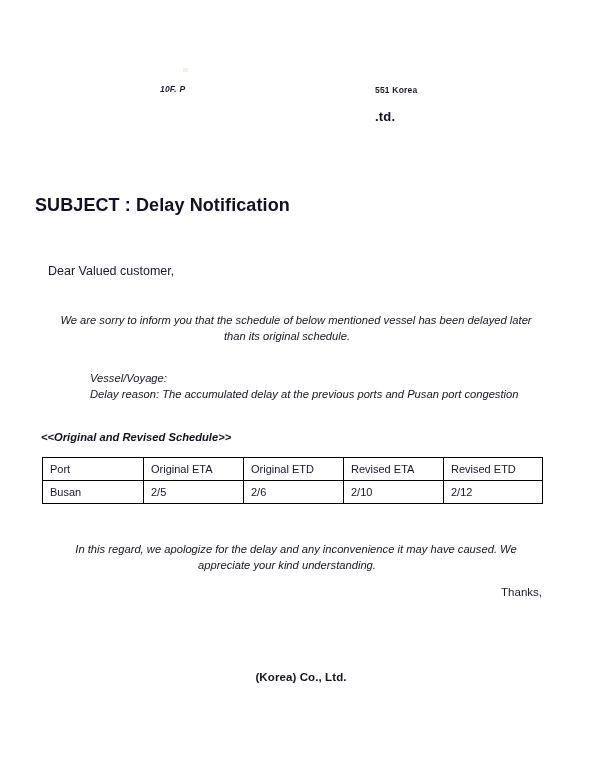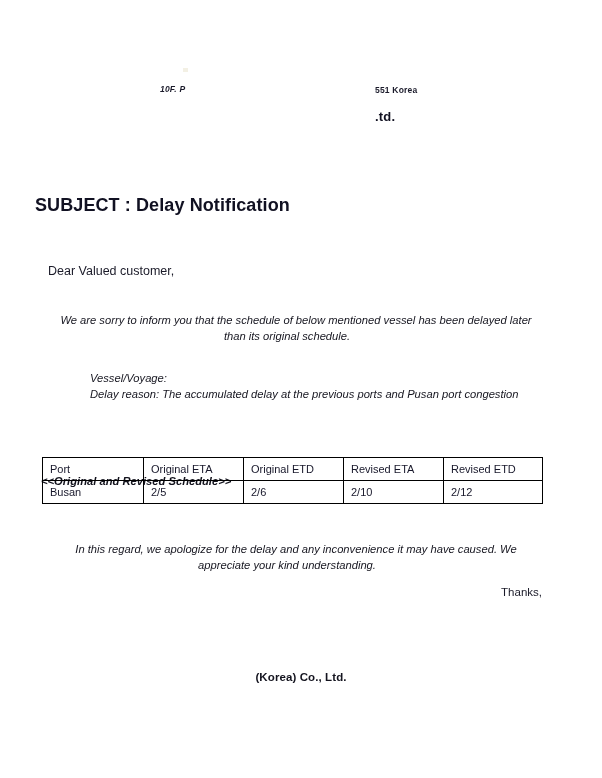--- a/index.html
+++ b/index.html
@@ -113,21 +113,20 @@
 
   .schedule-heading {
     position: absolute;
     left: 41px;
     top: 431px;
     font-size: 11.2px;
     font-style: italic;
     font-weight: bold;
     color: #12121c;
     white-space: pre;
-    margin-top: 44px;
   }
 
   
   .sched-table {
     position: absolute;
     left: 42px;
     top: 457px;
     width: 500px;
     border-collapse: collapse;
     table-layout: fixed;

